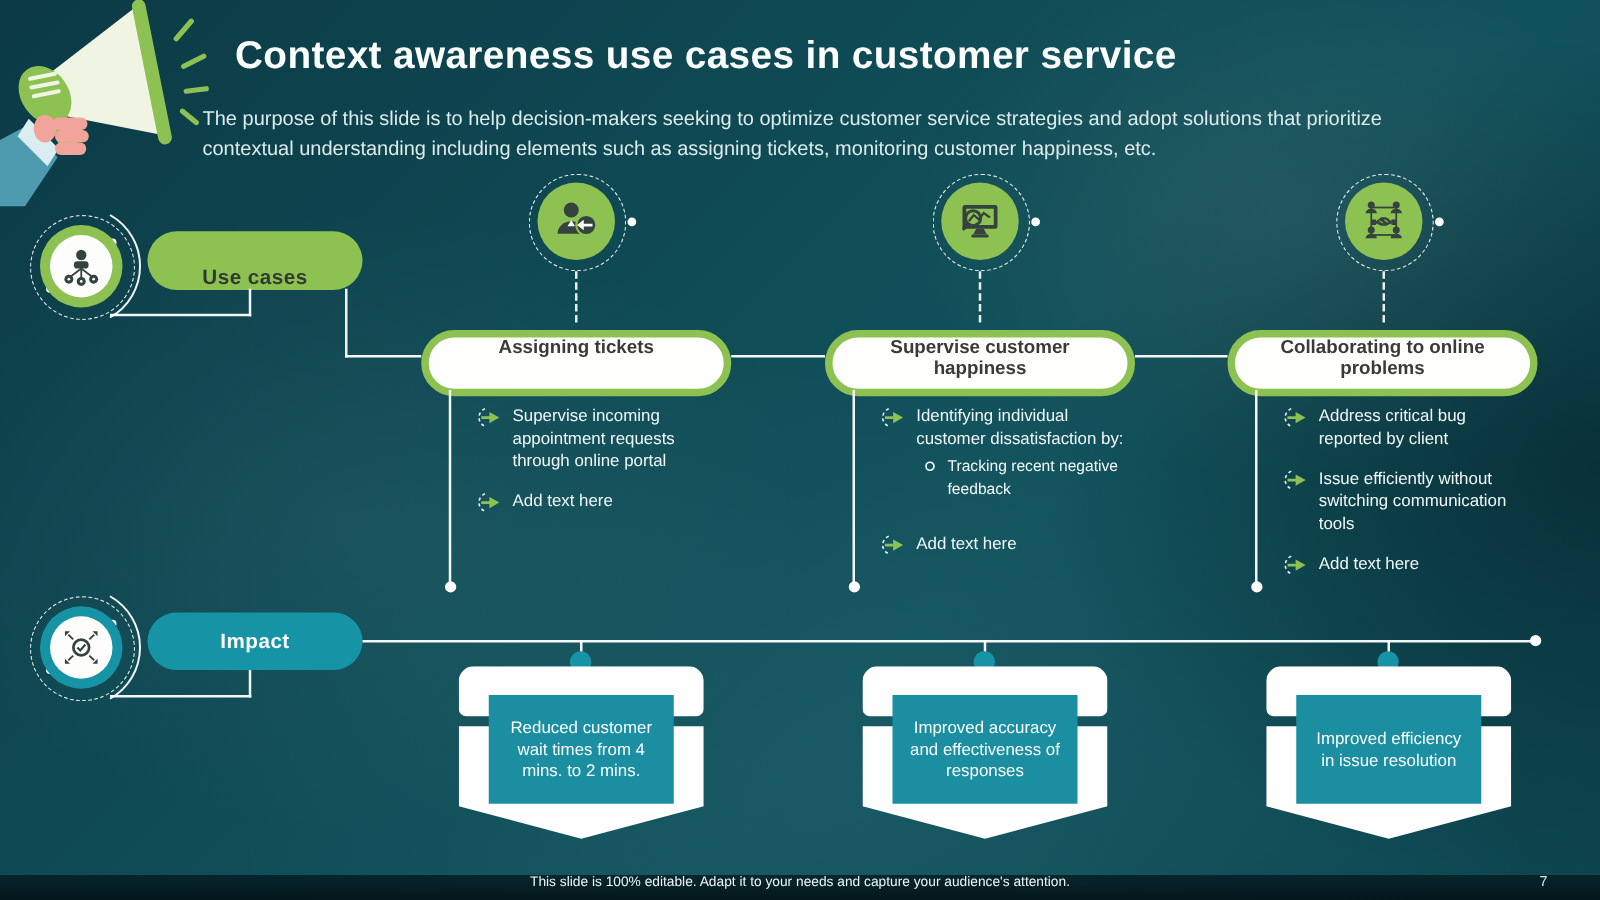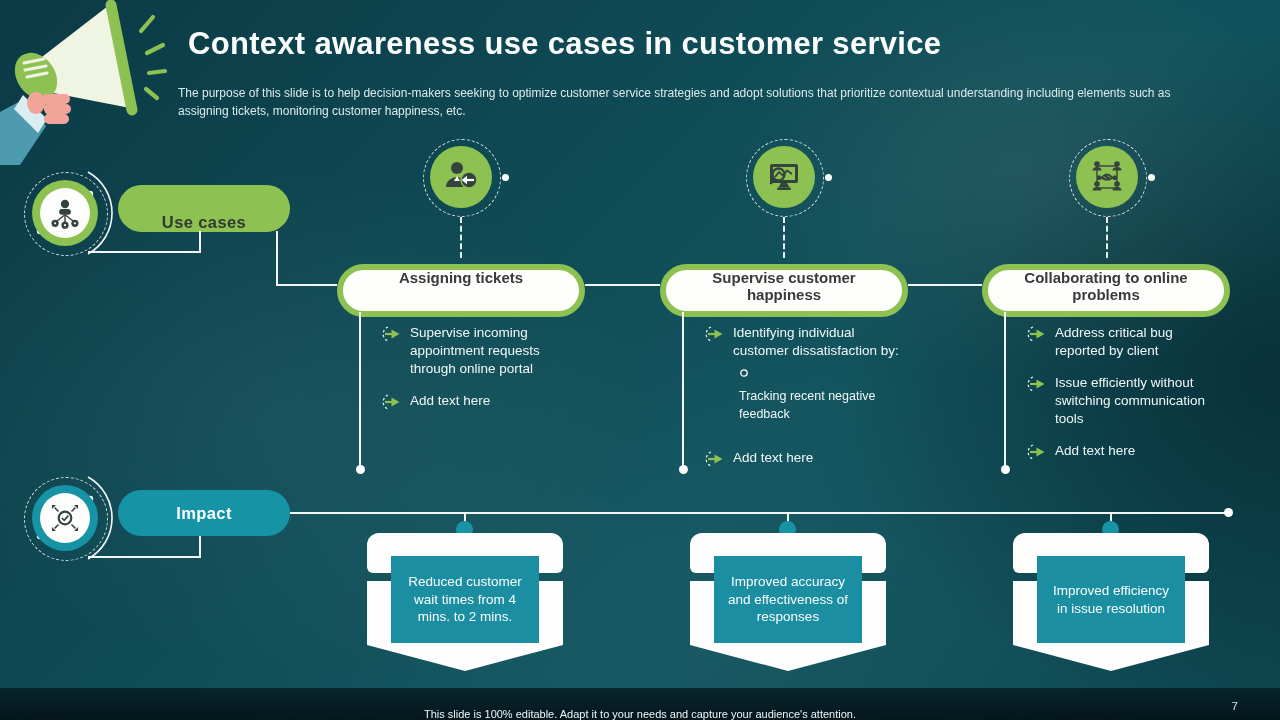--- a/index.html
+++ b/index.html
@@ -8,22 +8,22 @@
     font-family:"Liberation Sans",sans-serif;
     background:
       radial-gradient(ellipse 420px 300px at 80% 24%, rgba(195,172,160,0.10), transparent 70%),
       radial-gradient(ellipse 620px 480px at 100% 52%, rgba(3,22,28,0.50), transparent 72%),
       radial-gradient(ellipse 520px 360px at 22% 58%, rgba(170,205,210,0.07), transparent 70%),
       radial-gradient(ellipse 760px 520px at 55% 88%, rgba(120,180,190,0.08), transparent 70%),
       linear-gradient(135deg,#0B3A45 0%,#0F4B55 38%,#11535D 62%,#0D4650 100%);
   }
   .title{position:absolute;left:188px;top:26px;width:960px;color:#FBFDFC;
     font-size:31px;font-weight:700;letter-spacing:.3px;}
-  .subtitle{position:absolute;left:178px;top:84px;width:1000px;color:#DCEBEC;
-    font-size:12px;line-height:1.5;}
+  .subtitle{position:absolute;left:162px;top:84px;width:1000px;color:#DCEBEC;
+    font-size:16px;line-height:1.5;}
   
   .hline{position:absolute;height:2px;background:rgba(255,255,255,.95);}
   .vline{position:absolute;width:2px;background:rgba(255,255,255,.95);}
   .vdash{position:absolute;width:0;border-left:2px dashed rgba(255,255,255,.9);}
   .dot-white{position:absolute;width:9px;height:9px;border-radius:50%;background:#fff;}
   .dot-white.sm{width:7px;height:7px;}
   .dot-teal{position:absolute;width:17px;height:17px;border-radius:50%;background:#1793A6;}
   .ring-dash{position:absolute;border:1.6px dashed rgba(255,255,255,.85);border-radius:50%;}
   
   .badge{position:absolute;width:66px;height:66px;border-radius:50%;
@@ -42,32 +42,32 @@
     background:#8DC152;display:flex;align-items:center;justify-content:center;}
   
   .col-pill{position:absolute;top:264px;width:248px;height:53px;box-sizing:border-box;
     border:6px solid #8DC152;border-radius:30px;background:#FEFEFC;
     display:flex;justify-content:center;text-align:center;
     font-weight:700;font-size:15px;line-height:1.12;color:#3A3A3A;padding:0 14px;}
   
   .bullets{position:absolute;top:324px;width:205px;color:#F1F8F8;font-size:13.5px;line-height:1.33;}
   .bullet{display:flex;gap:8px;margin-bottom:14px;}
   .bullet svg{flex:0 0 auto;margin-top:2px;}
-  .sub-bullet{display:flex;gap:9px;margin:4px 0 2px 36px;font-size:12.5px;line-height:1.45;flex-direction:column;}
+  .sub-bullet{display:flex;gap:9px;margin:4px 0 2px 36px;font-size:12.5px;line-height:1.45;}
   .sub-bullet svg{flex:0 0 auto;margin-top:4px;}
   
   .banner{position:absolute;top:533px;width:196px;height:140px;}
   .banner svg{position:absolute;left:0;top:0;}
   .impact-box{position:absolute;left:24px;top:23px;width:148px;height:87px;box-sizing:border-box;
     background:#1B8FA1;color:#FAFEFE;display:flex;align-items:center;justify-content:center;
     text-align:center;font-size:13.5px;line-height:1.32;padding:4px 9px;}
   
-  .footer-band{position:absolute;left:0;bottom:0;width:1280px;height:32px;
+  .footer-band{position:absolute;left:0;bottom:0;width:1280px;height:20px;
     background:linear-gradient(180deg,rgba(5,32,38,.88),rgba(3,20,25,.96));
-    display:flex;align-items:flex-end;justify-content:center;}
+    display:flex;align-items:flex-start;justify-content:center;}
   .footer-note{color:#EFF6F6;font-size:11px;}
   .page-num{position:absolute;right:42px;bottom:8px;color:#CFE9EE;font-size:11.5px;}
 </style>
 </head>
 <body>
 
 <div class="slide">
 
   <svg class="deco-arc" style="left:0;top:0" width="175" height="165" viewBox="0 0 175 165">
     <polygon points="0,112 26,98 46,126 20,165 0,165" fill="#4E9AAE"></polygon>

